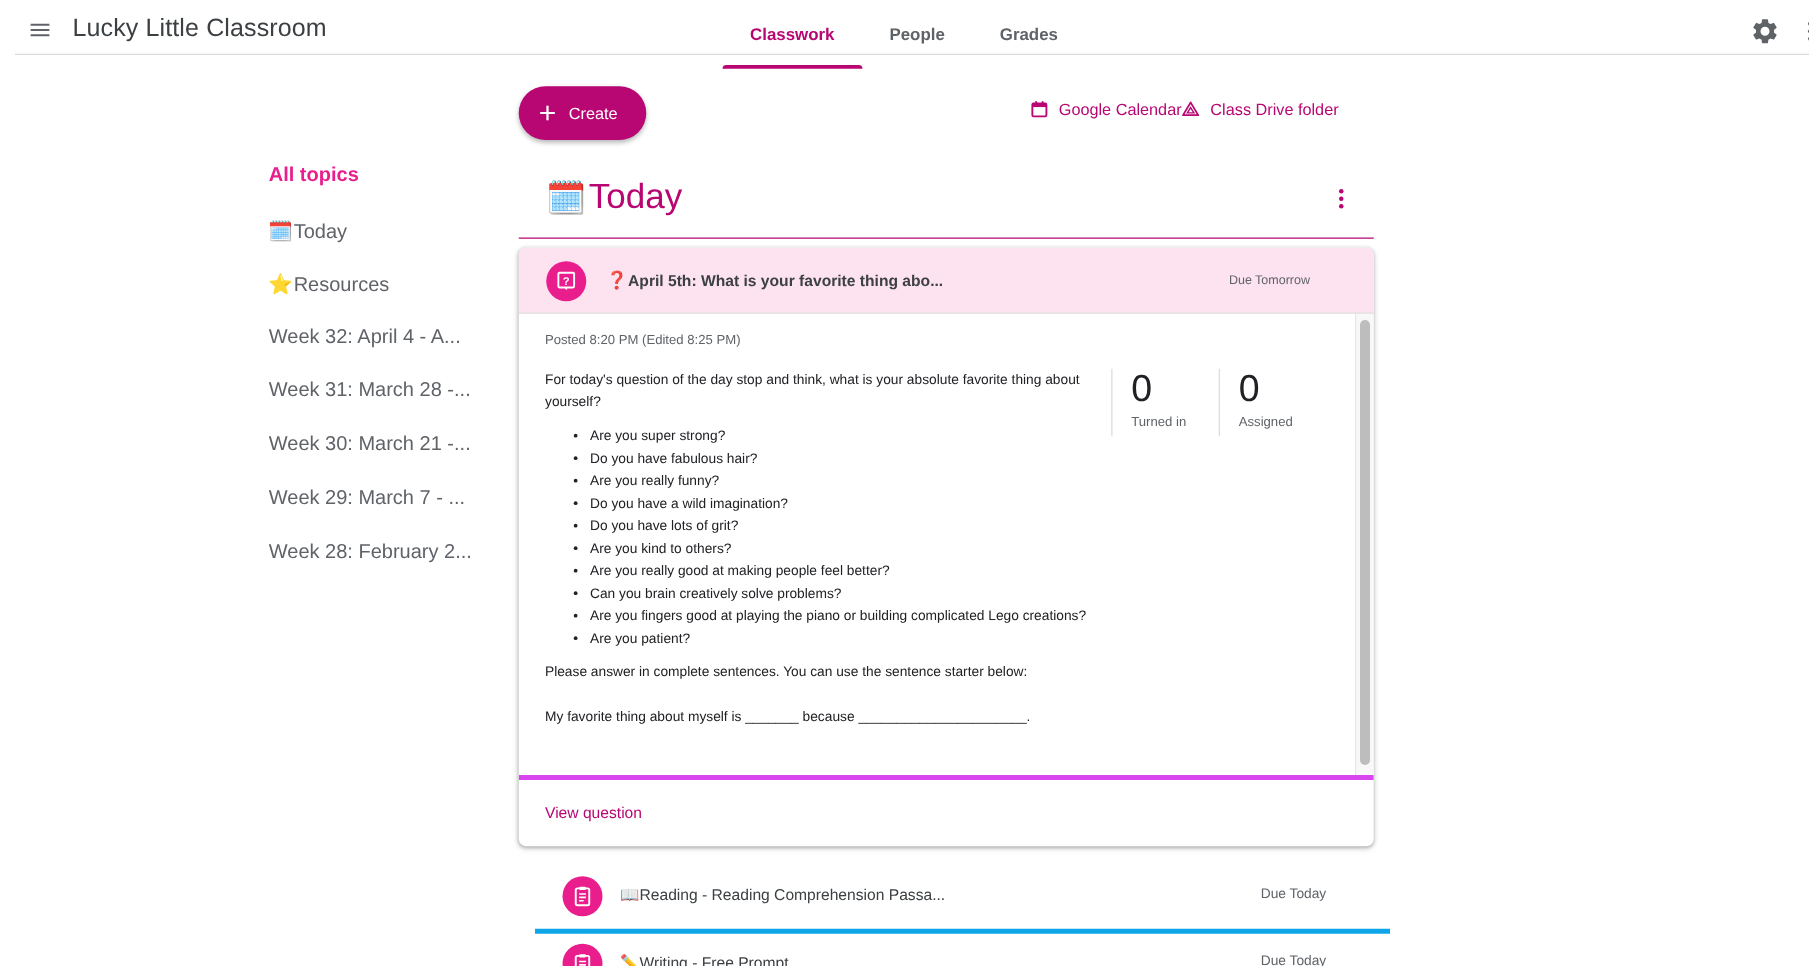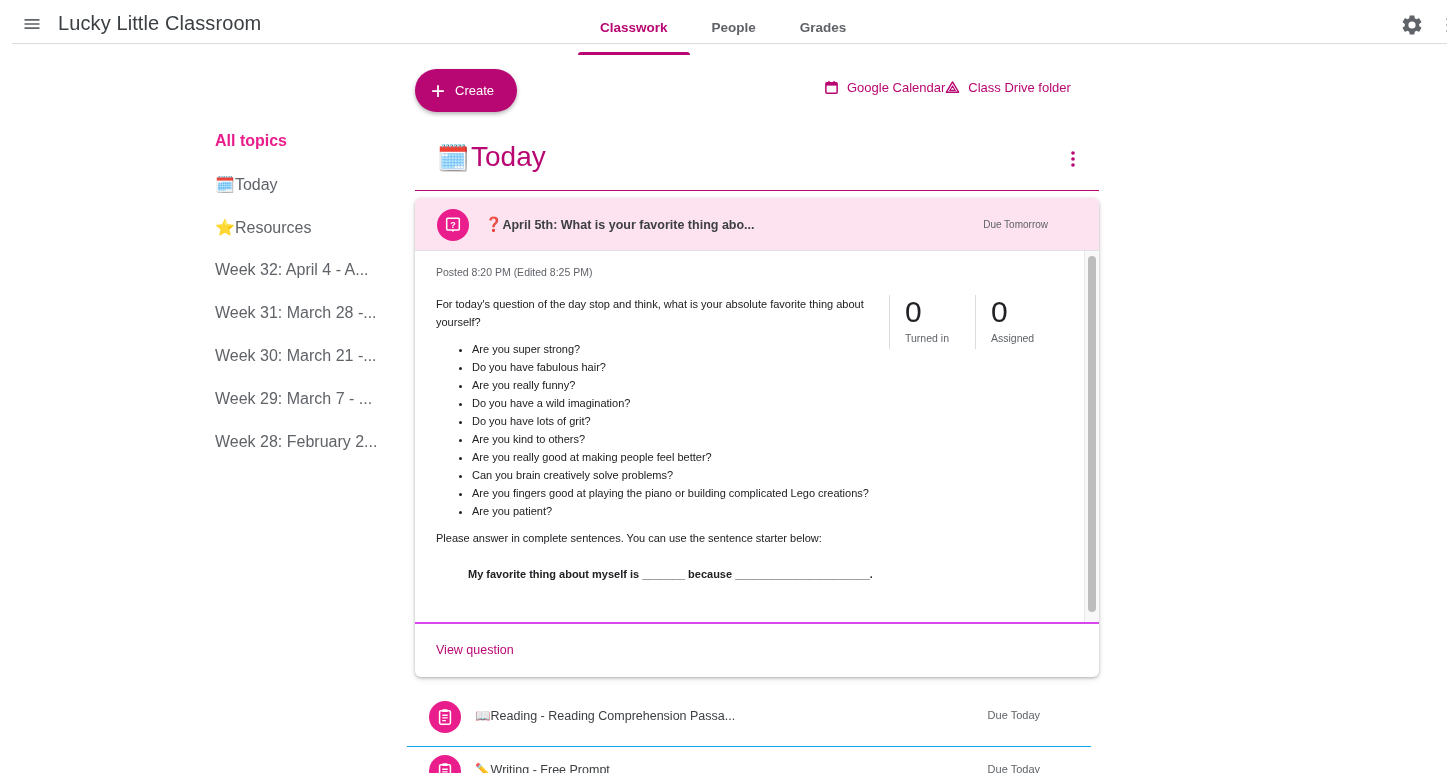--- a/index.html
+++ b/index.html
@@ -33,36 +33,36 @@
   .section-title { position: absolute; left: 56px; top: 3px; font-size: 28px; color: #b80672; }
   .kebab { position: absolute; left: 648px; top: 10px; width: 20px; height: 22px; cursor: pointer; }
 
   .card { position: absolute; left: 415px; top: 198px; width: 684px; height: 479px; background: #fff; border-radius: 6px; box-shadow: 0 1px 3px rgba(0,0,0,0.25), 0 2px 6px rgba(0,0,0,0.1); overflow: hidden; }
   .card-head { height: 53px; background: #fde2f0; display: flex; align-items: center; border-bottom: 1px solid #e0e0e0; cursor: pointer; position: relative; }
   .q-icon { position: absolute; left: 22px; top: 11px; width: 32px; height: 32px; border-radius: 50%; background: #e91e8c; display: flex; align-items: center; justify-content: center; }
   .card-title { position: absolute; left: 70px; font-size: 12.5px; color: #3c4043; font-weight: bold; }
   .card-title .qmark { color: #d32f2f; font-weight: bold; font-size: 14px; }
   .due { position: absolute; right: 51px; font-size: 10px; color: #5f6368; }
 
-  .card-body { position: relative; height: 373px; border-bottom: 2px solid #d946ef; overflow: hidden; }
+  .card-body { position: relative; height: 373px; border-bottom: 4px solid #d946ef; overflow: hidden; }
   .posted { position: absolute; left: 21px; top: 15px; font-size: 10.5px; color: #5f6368; }
   .desc { position: absolute; left: 21px; top: 44px; width: 440px; font-size: 11px; line-height: 18px; color: #202124; }
   .desc ul { margin: 9px 0 9px 36px; list-style: disc; }
   .desc li { padding-left: 0; }
-  .desc p.bold { font-weight: bold; margin-top: 18px; margin-left: 32px; }
+  .desc p.bold { font-weight: normal; margin-top: 18px; }
   .stats { position: absolute; left: 474px; top: 44px; display: flex; }
   .stat { border-left: 1px solid #dadce0; padding-left: 15px; width: 86px; height: 54px; }
   .stat .num { font-size: 30px; color: #202124; line-height: 34px; font-weight: 300; }
   .stat .lbl { font-size: 10.5px; color: #5f6368; margin-top: 3px; }
   .scroll-track { position: absolute; right: 0; top: 0; width: 15px; height: 373px; background: #f8f8f8; border-left: 1px solid #e8e8e8; }
   .scroll-thumb { position: absolute; left: 3px; top: 5px; width: 8px; height: 356px; background: #bdbdbd; border-radius: 4px; cursor: pointer; }
   .card-foot { height: 52px; display: flex; align-items: center; padding-left: 21px; }
   .view-link { color: #b80672; font-size: 12.5px; cursor: pointer; }
 
-  .list-row { position: absolute; left: 407px; width: 684px; height: 53px; border-bottom: 1px solid #0ea5e9; cursor: pointer; }
+  .list-row { position: absolute; left: 428px; width: 684px; height: 53px; border-bottom: 4px solid #0ea5e9; cursor: pointer; }
   .list-row .a-icon { position: absolute; left: 22px; top: 7px; width: 32px; height: 32px; border-radius: 50%; background: #e91e8c; display: flex; align-items: center; justify-content: center; }
   .list-row .row-title { position: absolute; left: 68px; top: 14px; font-size: 12.5px; color: #3c4043; }
   .list-row .row-due { position: absolute; right: 51px; top: 15px; font-size: 11px; color: #5f6368; }
 </style>
 </head>
 <body>
 
 <div class="topbar">
   <div class="menu-btn">
     <svg viewBox="0 0 24 24">

